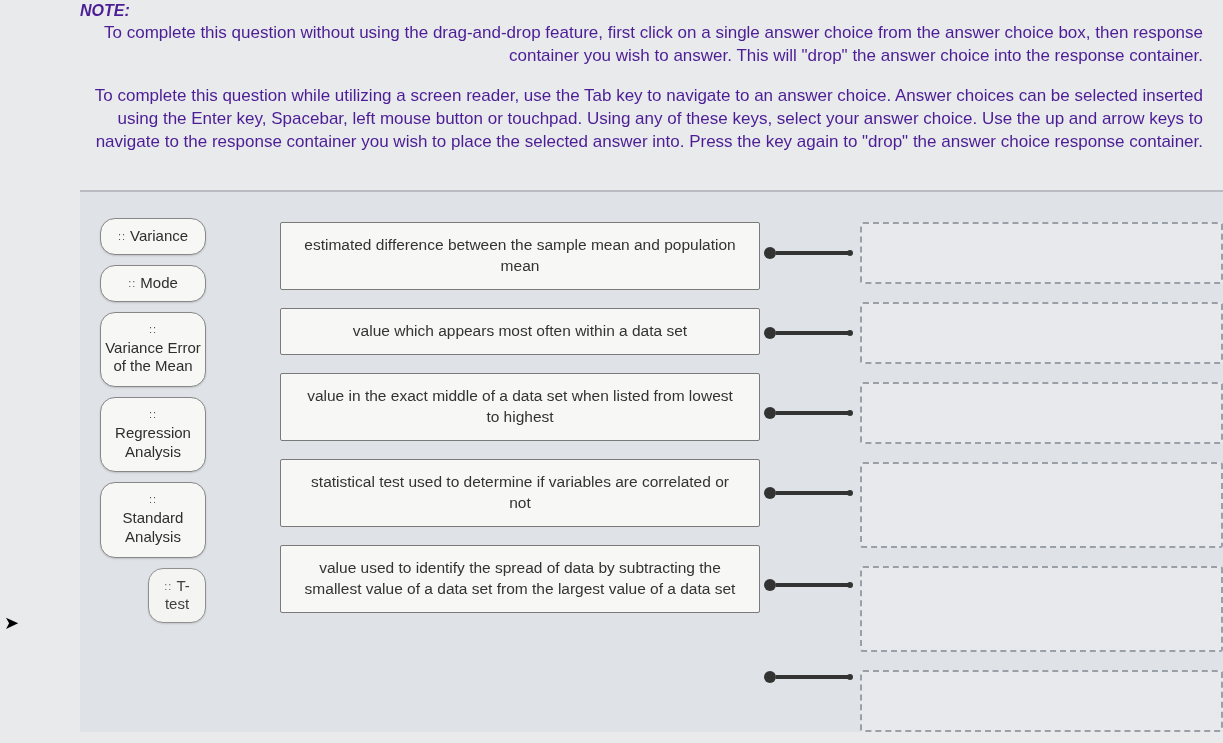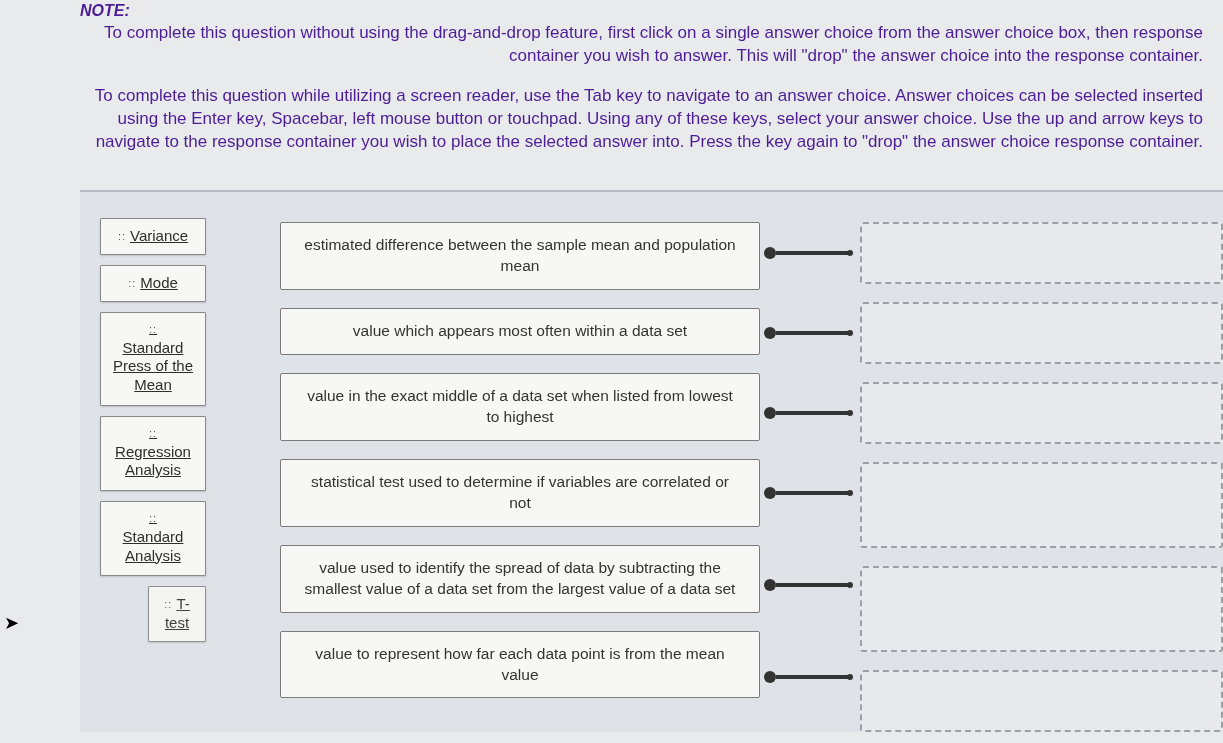--- a/index.html
+++ b/index.html
@@ -33,30 +33,29 @@
     width: 140px;
     flex: 0 0 140px;
     display: flex;
     flex-direction: column;
     gap: 10px;
     padding: 6px 14px 0 20px;
   }
   .choice {
     background: #f7f7f5;
     border: 1px solid #888;
-    border-radius: 1px;
+    border-radius: 15px;
     box-shadow: 0 1px 2px rgba(0,0,0,.15);
     padding: 8px 6px 8px 6px;
     font-size: 15px;
     color: #2e2e2e;
     text-align: center;
     cursor: grab;
     position: relative;
     line-height: 1.25;
-    text-decoration: underline;
   }
   .choice.tall { padding: 10px 4px; }
   .grip {
     display: inline-block;
     font-size: 11px;
     color: #555;
     letter-spacing: 1px;
     margin-right: 4px;
     vertical-align: middle;
   }
@@ -138,21 +137,21 @@
       <div class="choice">
         <span class="grip">::</span><span>Variance</span>
       </div>
 
       <div class="choice">
         <span class="grip">::</span><span>Mode</span>
       </div>
 
       <div class="choice tall">
         <span class="grip-block">::</span>
-        <span>Standard Press of the Mean</span>
+        <span>Variance Error of the Mean</span>
       </div>
 
       <div class="choice tall">
         <span class="grip-block">::</span>
         <span>Regression Analysis</span>
       </div>
 
 
       <div class="choice tall">
         <span class="grip-block">::</span>
@@ -174,23 +173,20 @@
         </div>
       <div class="def">
           <span>value in the exact middle of a data set when listed from lowest to highest</span>
         </div>
       <div class="def">
           <span>statistical test used to determine if variables are correlated or not</span>
         </div>
       <div class="def">
           <span>value used to identify the spread of data by subtracting the smallest value of a data set from the largest value of a data set</span>
         </div>
-      <div class="def">
-          <span>value to represent how far each data point is from the mean value</span>
-        </div>
     </div>
 
     <div class="connectors-col">
       <div class="connector">
         <svg width="100" height="20">
             <circle cx="10" cy="10" r="6" fill="#333"></circle>
             <line x1="16" y1="10" x2="90" y2="10" stroke="#333" stroke-width="4"></line>
             <circle cx="90" cy="10" r="3" fill="#333"></circle>
           </svg>
       </div>

